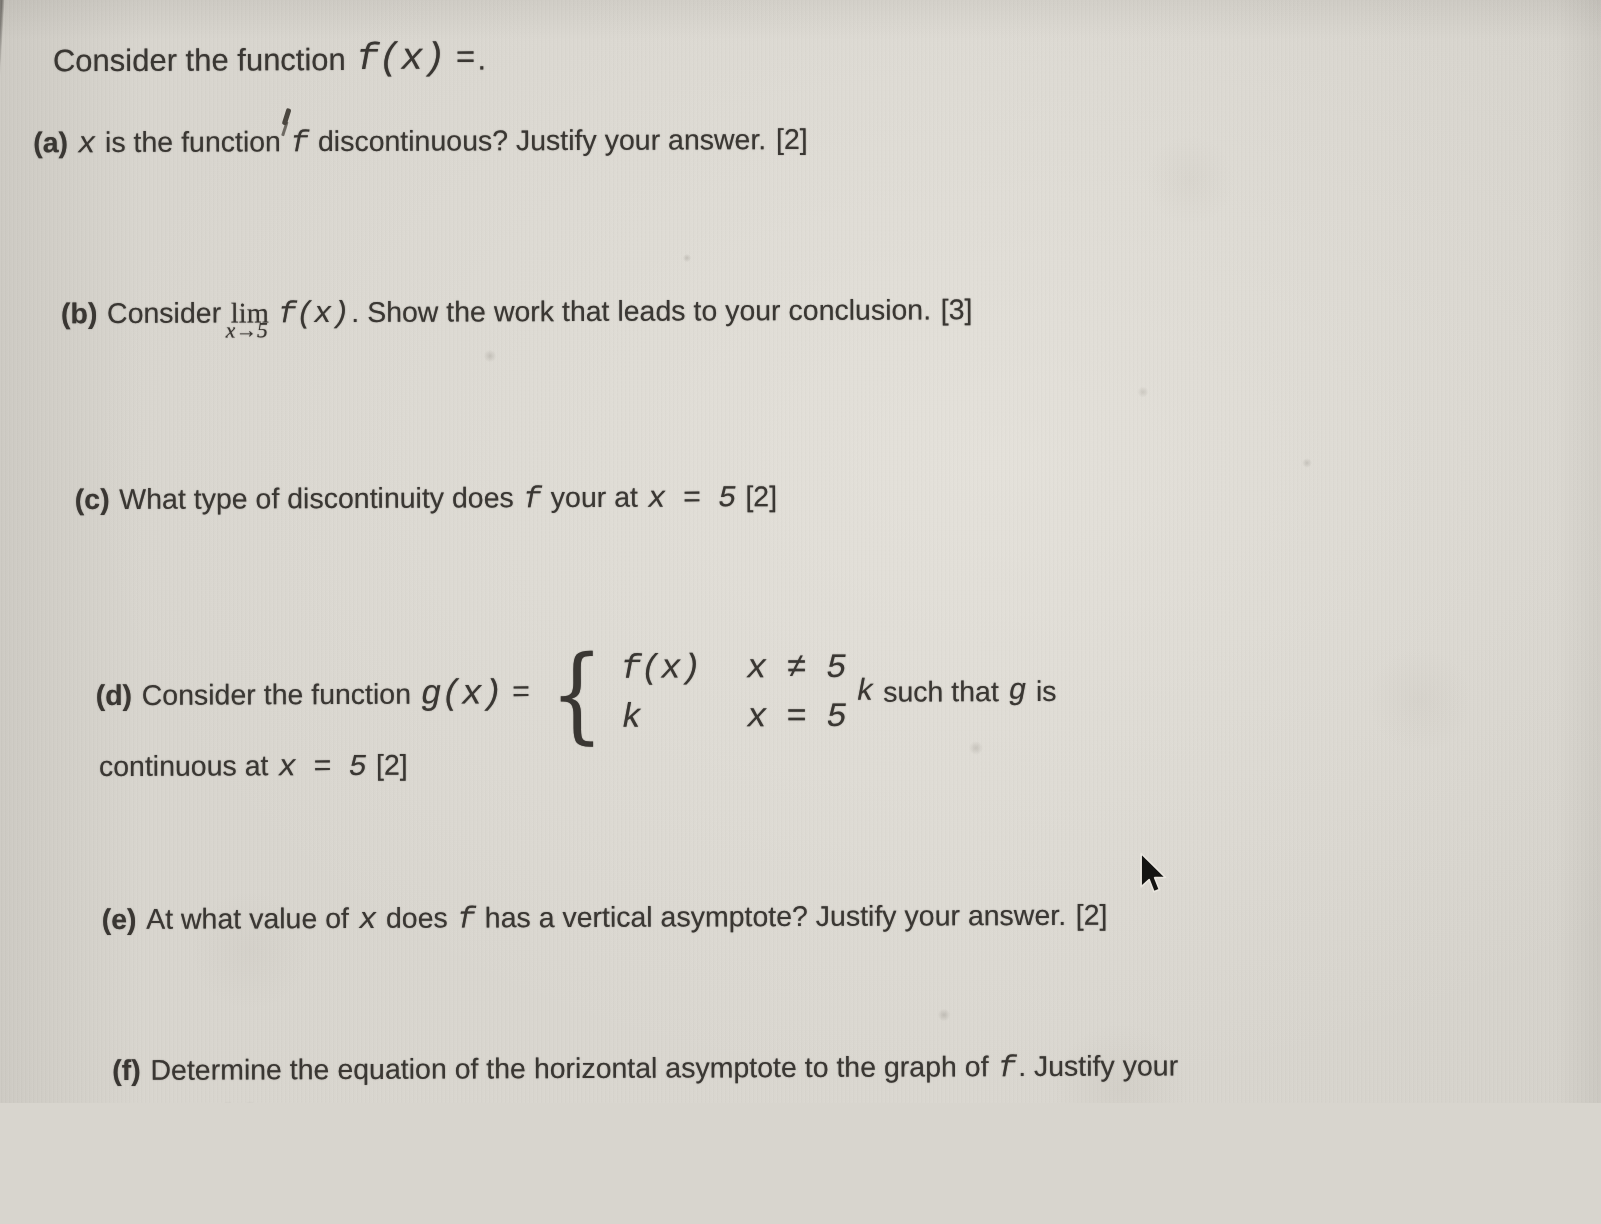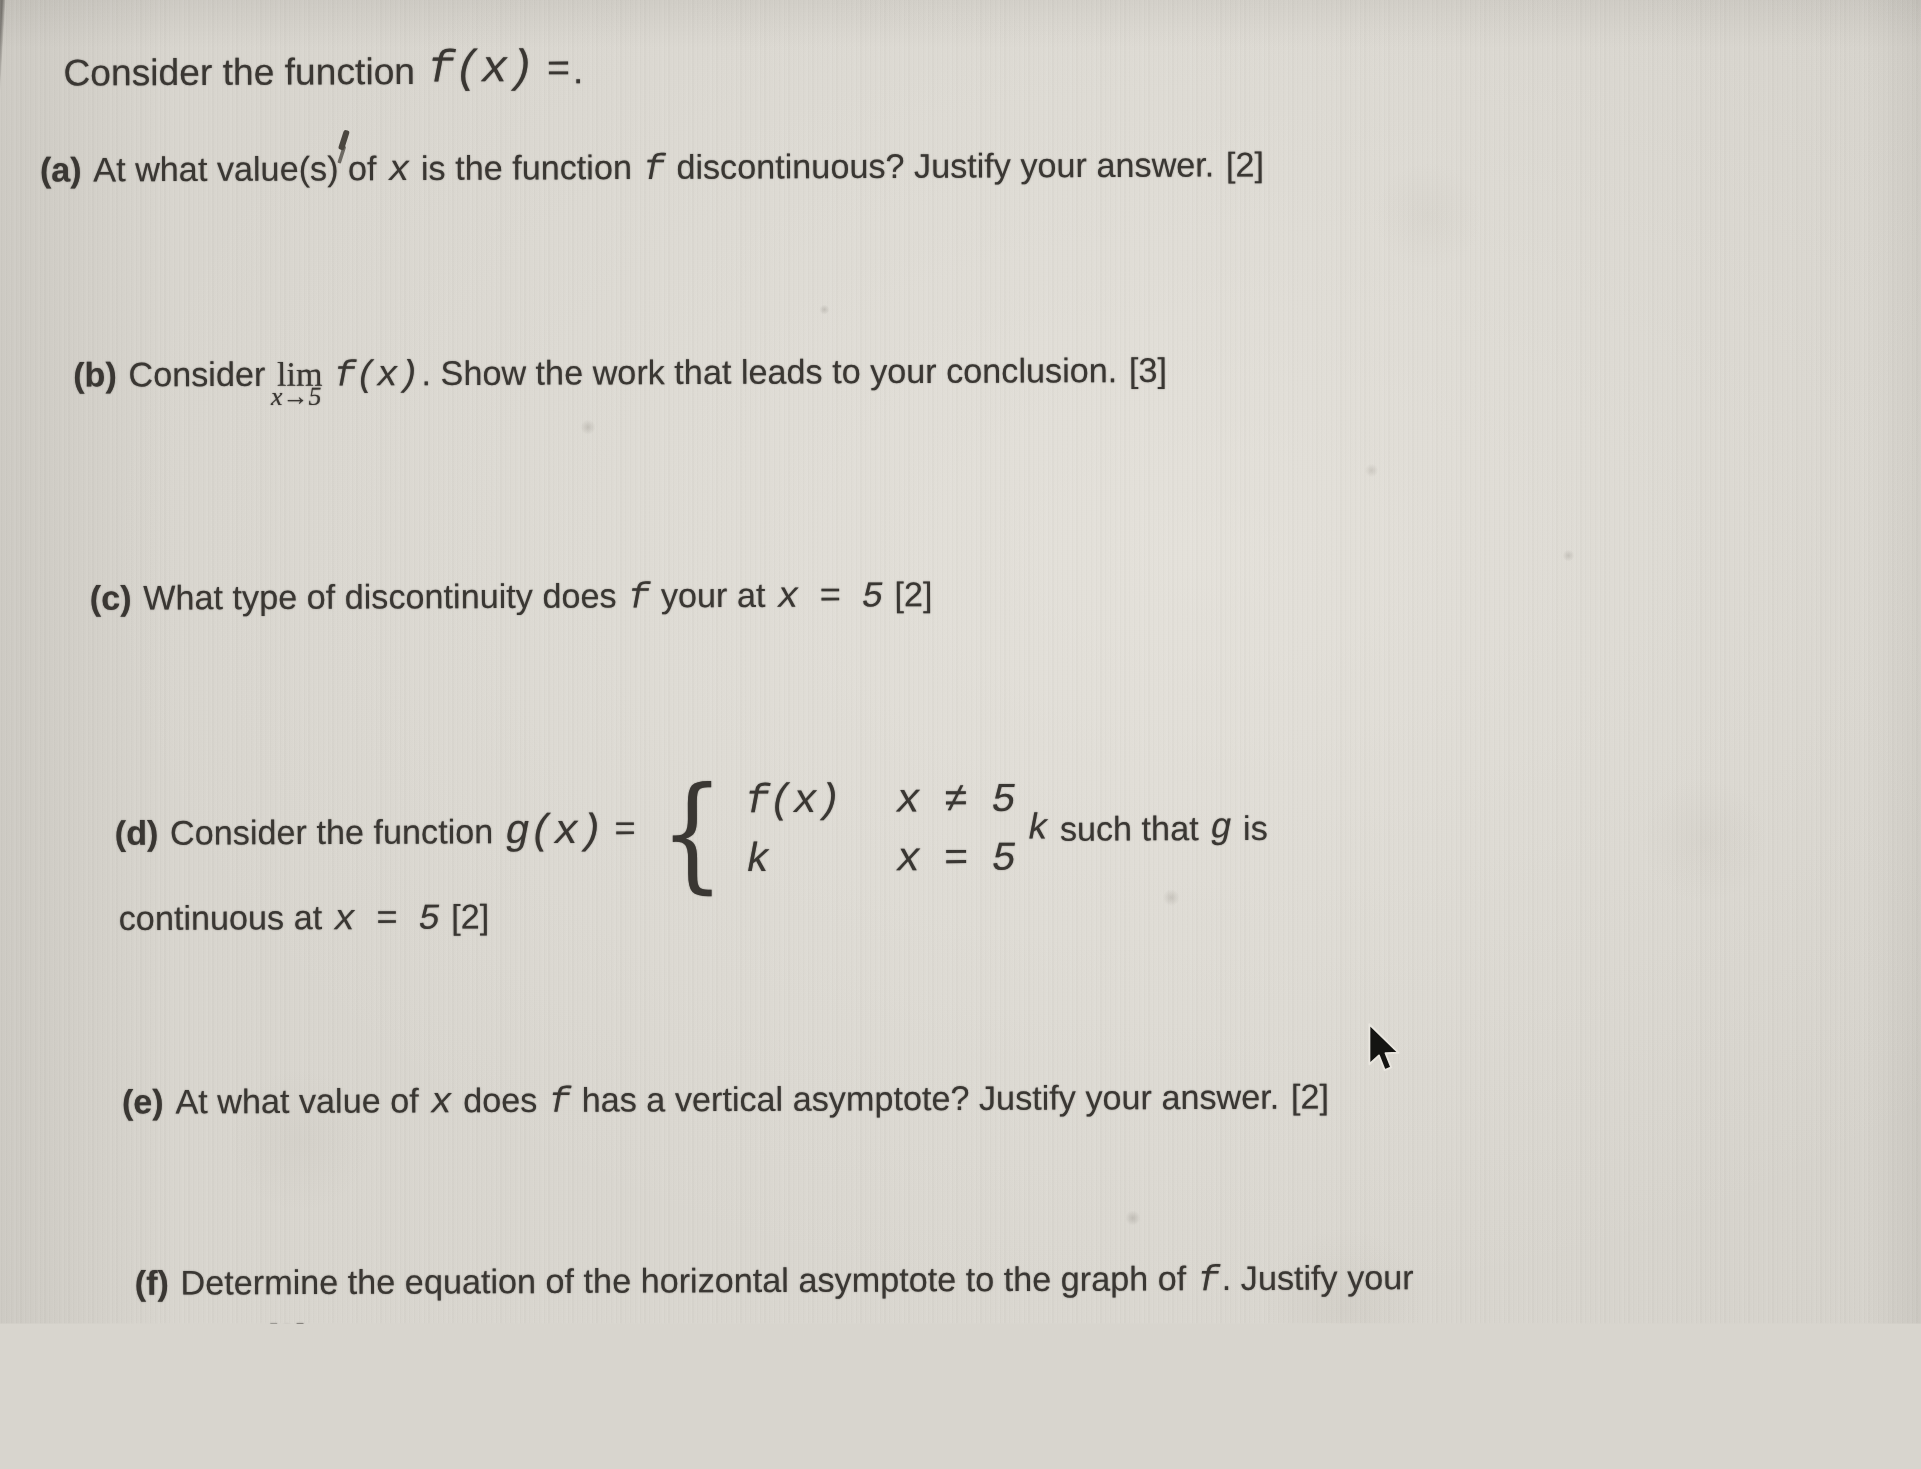--- a/index.html
+++ b/index.html
@@ -97,21 +97,20 @@
       <span>Consider the function</span>
       <span class="math math-big">f(x)</span>
       <span class="math">=</span>
       <span class="tight">.</span>
     </div>
 
     <div class="speck-tick"></div>
 
     <div class="line" style="left:35px; top:122px;">
       <span class="label">(a)</span>
-      <span>At what value(s) of</span>
       <span class="math">x</span>
       <span>is the function</span>
       <span class="math">f</span>
       <span>discontinuous? Justify your answer.</span>
       <span>[2]</span>
     </div>
 
     <div class="line" style="left:62px; top:293px;">
       <span class="label">(b)</span>
       <span>Consider</span>

